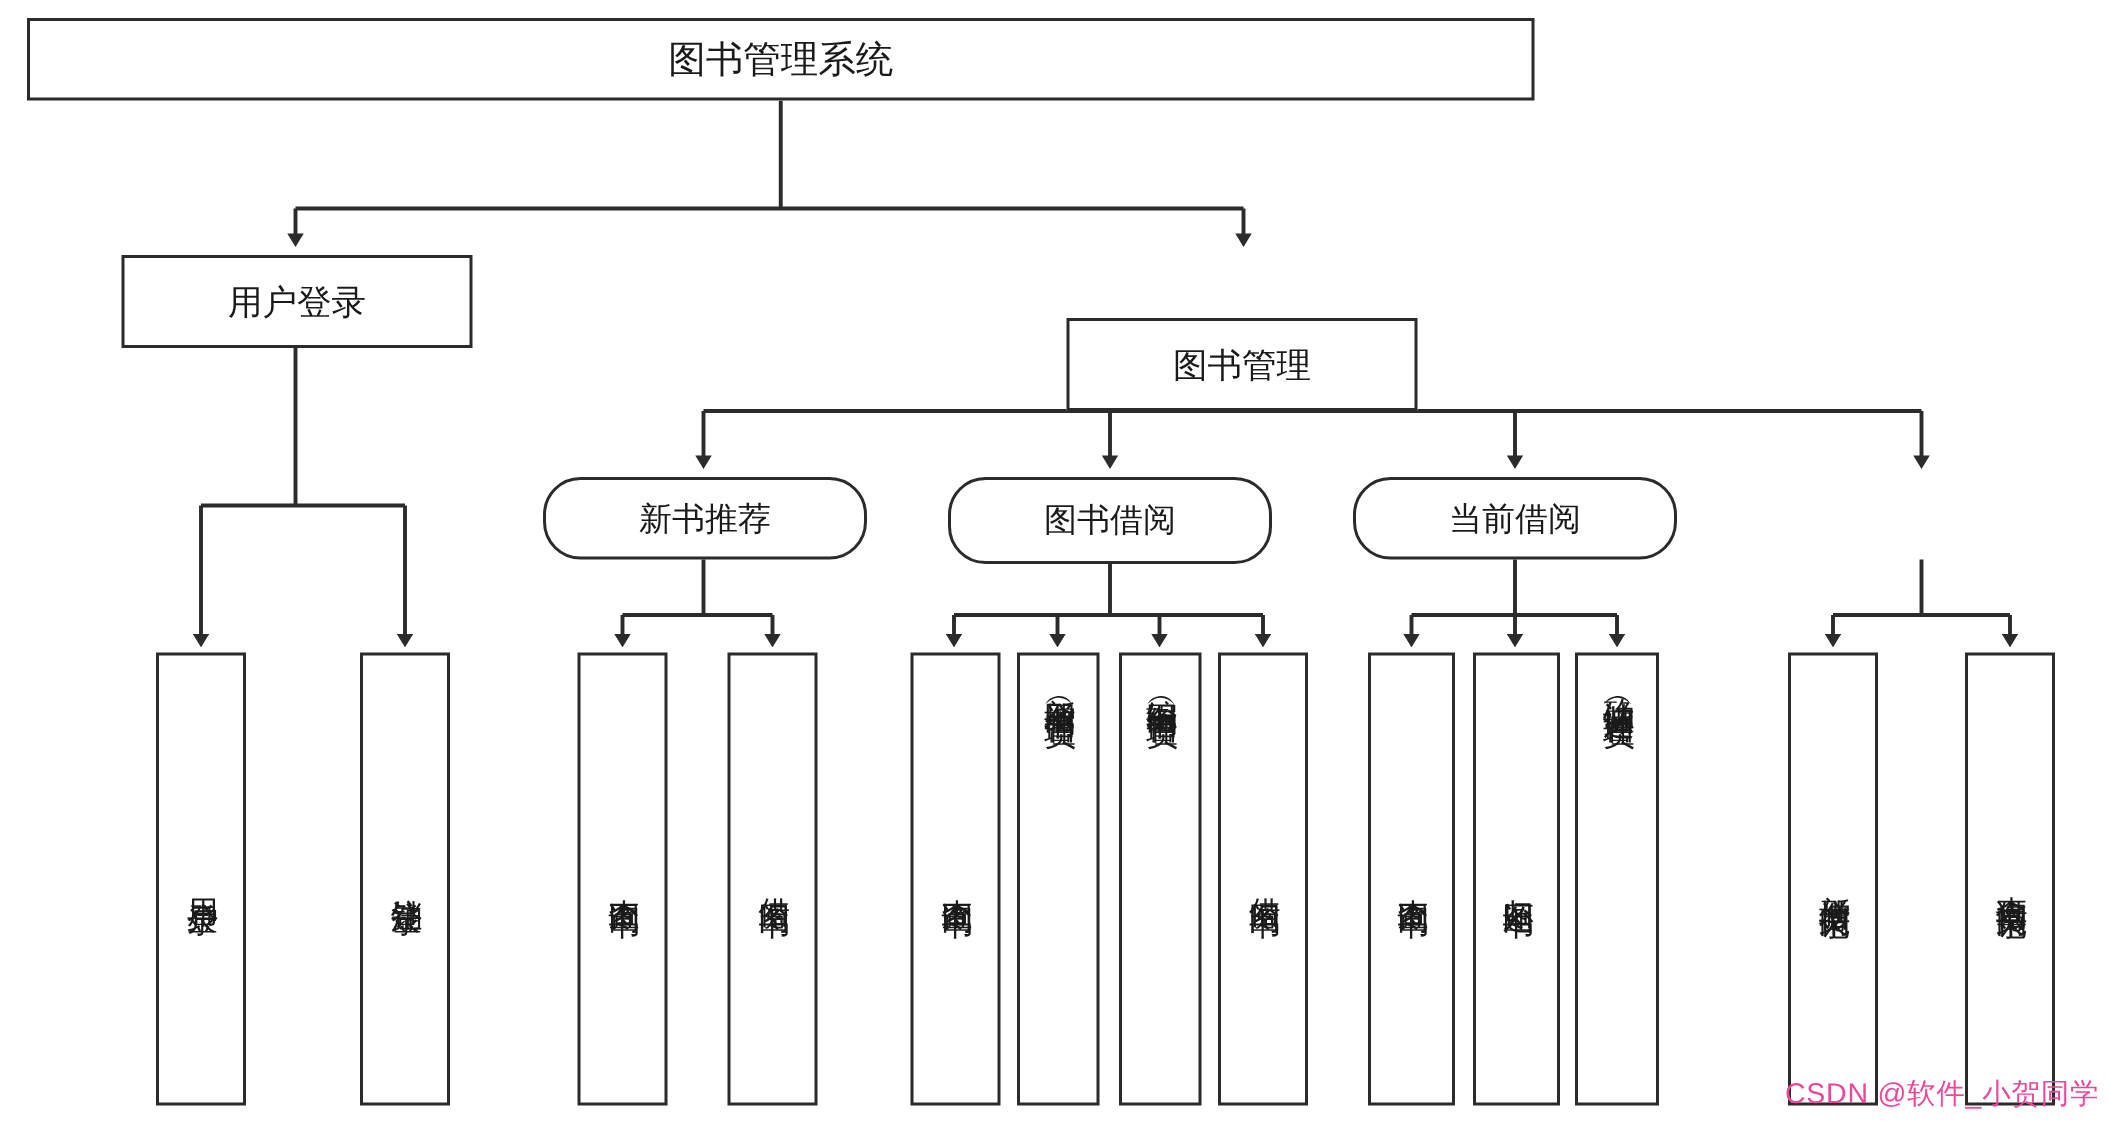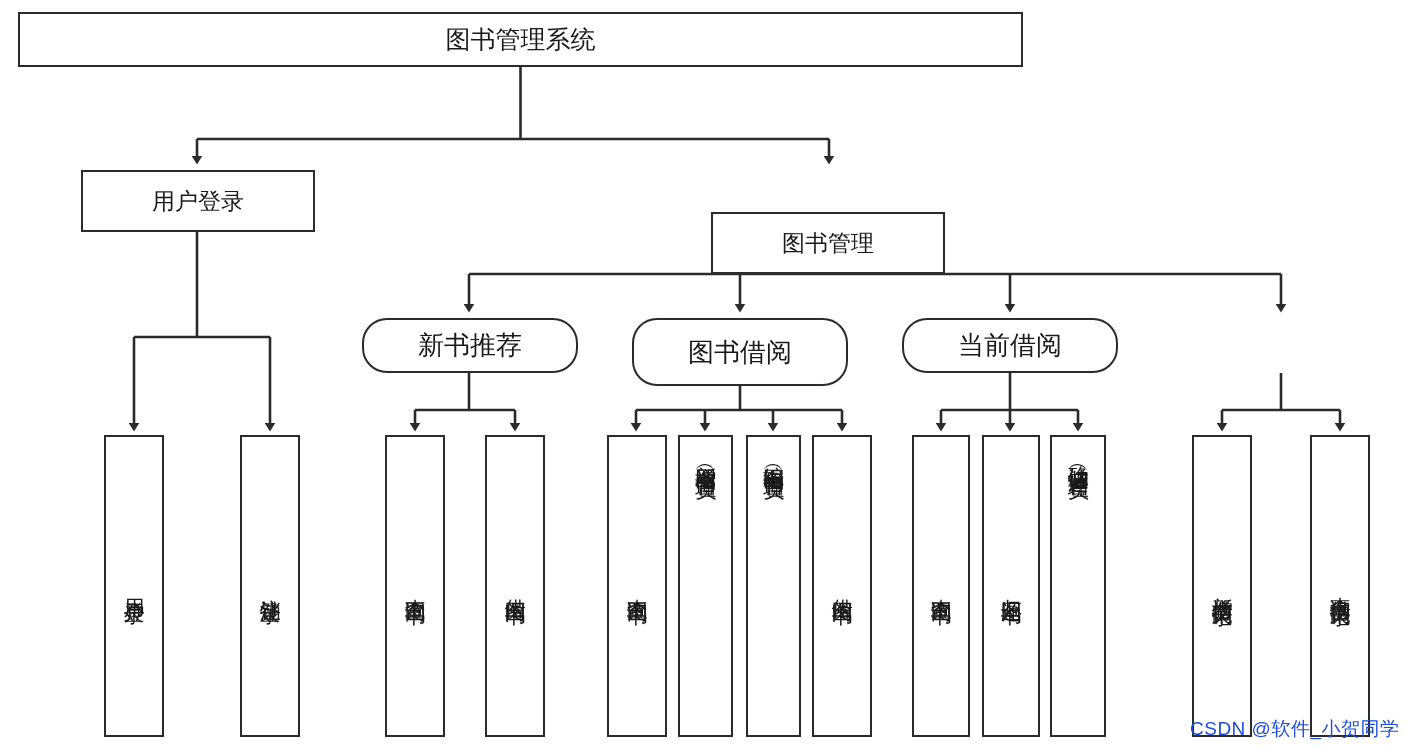--- a/index.html
+++ b/index.html
@@ -35,21 +35,21 @@
     justify-content: center;
     color: #1a1a1a;
   }
   .node.root {
     font-size: 25px;
   }
   .node.lvl2 {
     font-size: 23px;
   }
   .node.lvl3 {
-    font-size: 26px;
+    font-size: 22px;
     border-radius: 25px;
   }
   .node.leaf {
     align-items: flex-start;
     justify-content: center;
     padding-top: 12px;
   }
   .node.leaf.center {
     align-items: center;
     padding-top: 0;
@@ -58,21 +58,21 @@
     writing-mode: vertical-rl;
     text-orientation: upright;
     font-size: 21px;
     line-height: 1.16;
     letter-spacing: 2px;
     white-space: nowrap;
   }
   .watermark {
     position: absolute;
     font-size: 19px;
-    color: #1d4ed8;
+    color: #ec4899;
     white-space: nowrap;
     letter-spacing: 0.5px;
   }
 </style>
 </head>
 <body>
 
 <div id="canvas">
 
   <svg id="wires" viewBox="0 0 1405 747" xmlns="http://www.w3.org/2000/svg">
@@ -135,21 +135,21 @@
   <div class="node lvl2" style="left:81px; top:170px; width:234px; height:62px;">
     <span>用户登录</span>
   </div>
   <div class="node lvl2" style="left:711px; top:170px; width:234px; height:62px;margin-top:42px;">
     <span>图书管理</span>
   </div>
 
   <div class="node lvl3" style="left:362px; top:318px; width:216px; height:55px;">
     <span>新书推荐</span>
   </div>
-  <div class="node lvl3" style="left:632px; top:318px; width:216px; height:68px;">
+  <div class="node lvl3" style="left:632px; top:318px; width:216px; height:58px;">
     <span>图书借阅</span>
   </div>
   <div class="node lvl3" style="left:902px; top:318px; width:216px; height:55px;justify-content:center;">
     <span>当前借阅</span>
   </div>
 
   <div class="node leaf center" style="left:104px; top:435px; width:60px; height:302px;">
     <span class="vtext">用户登录</span>
   </div>
   <div class="node leaf center" style="left:240px; top:435px; width:60px; height:302px;">

